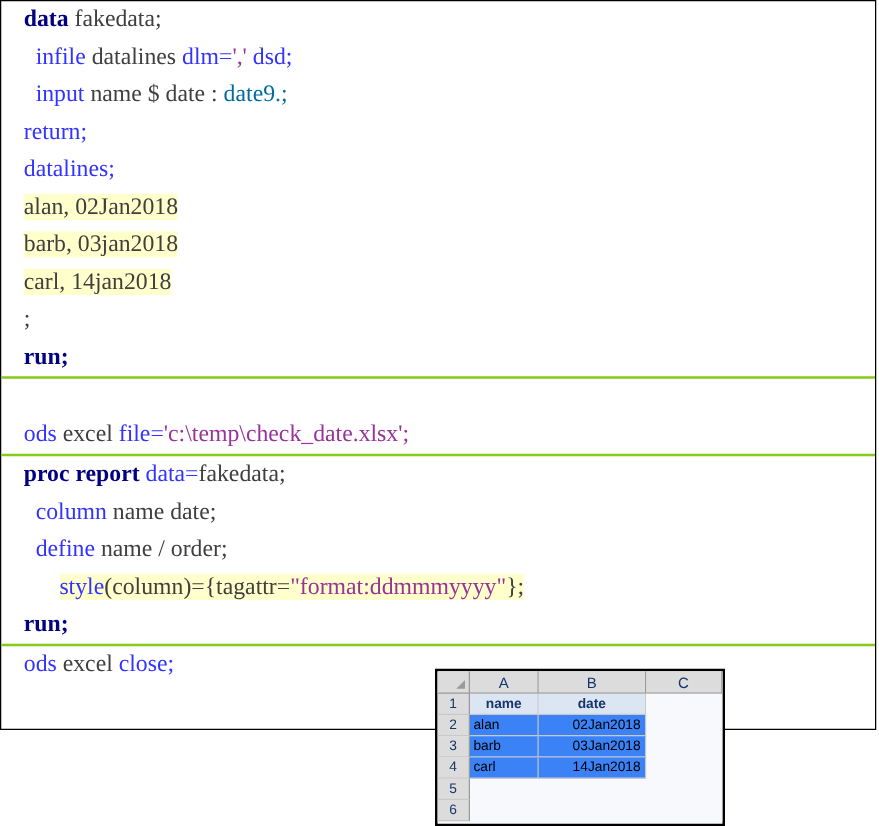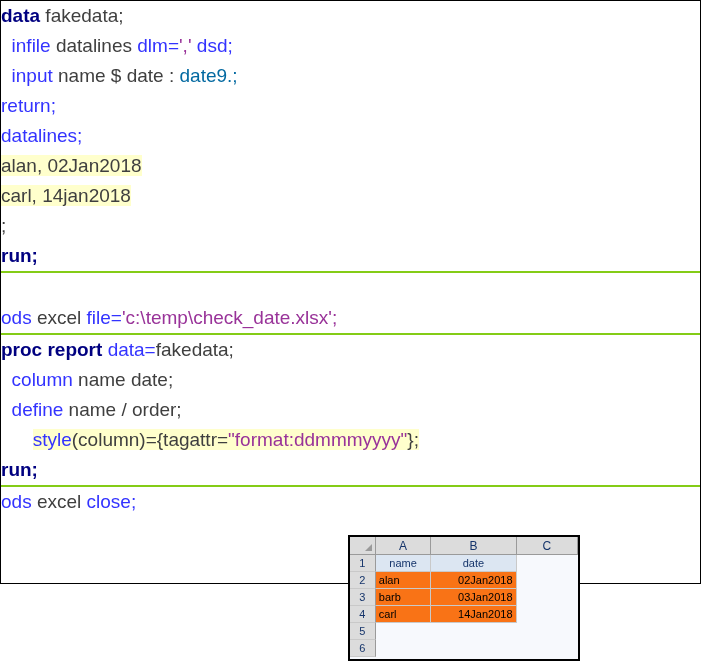--- a/index.html
+++ b/index.html
@@ -28,27 +28,27 @@
   }
 
   .code-section {
     position: relative;
   }
   .code-section + .code-section {
     border-top: 2px solid #84cc16;
   }
 
   .code-line {
-    font-family: Liberation Sans, sans-serif;
+    font-family: Liberation Serif, serif;
     font-size: 19px;
     line-height: 30px;
     height: 30px;
     white-space: pre;
     color: #3f3f3f;
-    padding-left: 0;
+    padding-left: 18px;
   }
   .code-line.blank { color: transparent; }
 
   
   .t-kw      { color: #000080; font-weight: bold; }   
   .t-stmt    { color: #3333ff; }                      
   .t-plain   { color: #3f3f3f; }                      
   .t-str     { color: #993399; }                      
   .t-fmt     { color: #0369a1; }                      
 
@@ -117,46 +117,47 @@
     box-sizing: border-box;
     font-size: 11px;
     color: #000000;
     padding: 0 3px;
     overflow: hidden;
     white-space: nowrap;
   }
   .xl-cell.bordered {
     border-right: 1px solid #c9c9c9;
     border-bottom: 1px solid #c9c9c9;
-    background: #f97316;
+    background: #3b82f6;
   }
   .xl-cell.hdr {
     background: #dce6f2;
     color: #16356b;
-    font-weight: normal;
+    font-weight: bold;
     text-align: center;
   }
   .xl-cell.num { text-align: right; }
   .xl-cell.empty { background: #f7f9fd; border: none; }
   .w-a { width: 56px; }
   .w-b { width: 86px; }
   .w-c { width: 62px; }
 </style>
 </head>
 <body>
 
 <div id="code-block">
   <div id="code-sections">
       <div class="code-section">
         <div class="code-line"><span><span class="t-kw">data</span><span class="t-plain"> fakedata;</span></span></div>
         <div class="code-line"><span><span class="t-plain">  </span><span class="t-stmt">infile</span><span class="t-plain"> datalines </span><span class="t-stmt">dlm=</span><span class="t-str">','</span><span class="t-plain"> </span><span class="t-stmt">dsd;</span></span></div>
         <div class="code-line"><span><span class="t-plain">  </span><span class="t-stmt">input</span><span class="t-plain"> name $ date : </span><span class="t-fmt">date9.;</span></span></div>
         <div class="code-line"><span><span class="t-stmt">return;</span></span></div>
         <div class="code-line"><span><span class="t-stmt">datalines;</span></span></div>
         <div class="code-line"><span class="hl"><span class="t-plain">alan, 02Jan2018</span></span></div>
+        <div class="code-line"><span class="hl"><span class="t-plain">barb, 03jan2018</span></span></div>
         <div class="code-line"><span class="hl"><span class="t-plain">carl, 14jan2018</span></span></div>
         <div class="code-line"><span><span class="t-plain">;</span></span></div>
         <div class="code-line"><span><span class="t-kw">run;</span></span></div>
       </div>
       <div class="code-section">
         <div class="code-line blank"><span><span class="t-plain"> </span></span></div>
         <div class="code-line"><span><span class="t-stmt">ods</span><span class="t-plain"> excel </span><span class="t-stmt">file=</span><span class="t-str">'c:\temp\check_date.xlsx';</span></span></div>
       </div>
       <div class="code-section">
         <div class="code-line"><span><span class="t-kw">proc report</span><span class="t-plain"> </span><span class="t-stmt">data=</span><span class="t-plain">fakedata;</span></span></div>

